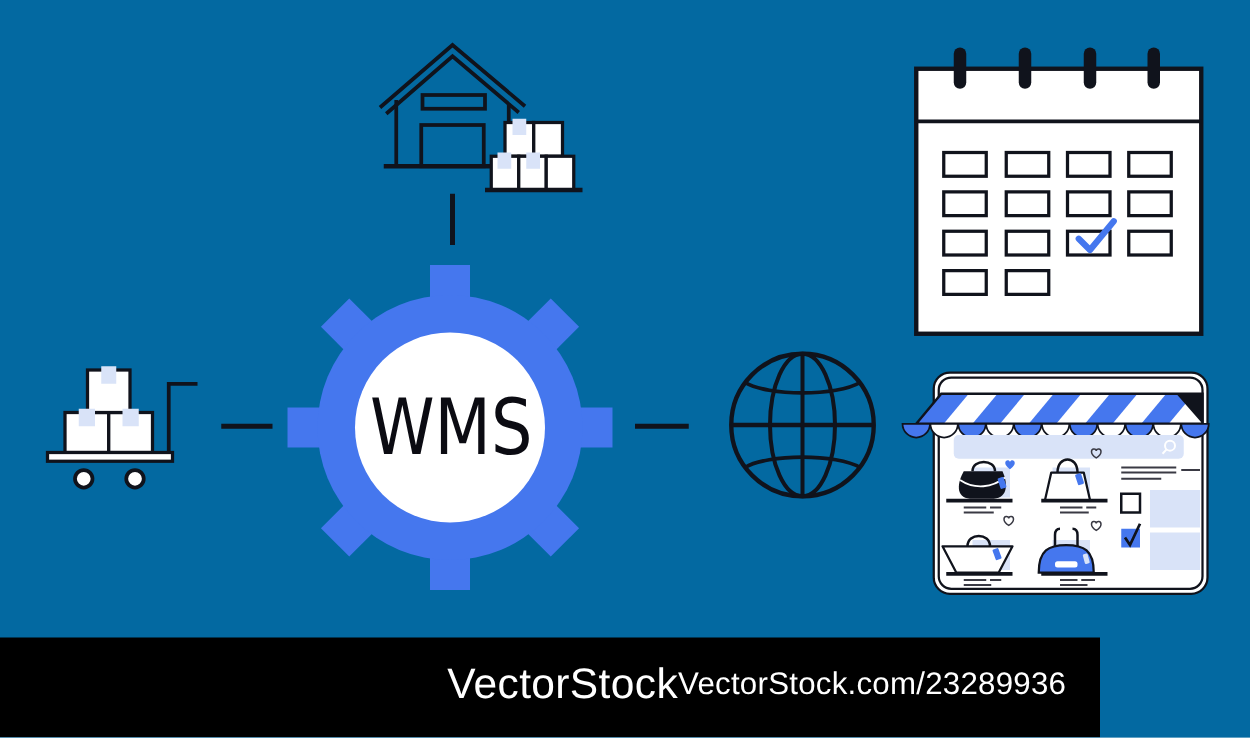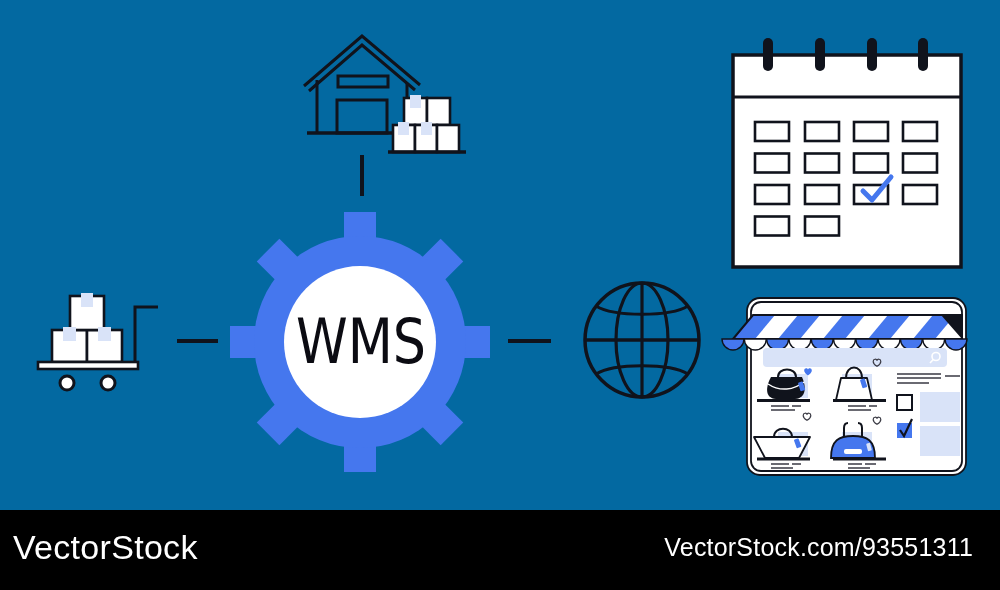--- a/index.html
+++ b/index.html
@@ -20,23 +20,23 @@
   .lnw{stroke:var(--outline-dark);fill:#ffffff}
   .blue{fill:var(--accent-blue)}
   .lb{fill:var(--light-blue)}
   .dark{fill:var(--outline-dark)}
   .whiteln{stroke:#ffffff;fill:none}
   .gray{stroke:var(--detail-gray);fill:none}
   .heart-filled{fill:var(--accent-blue);stroke:none}
   .heart-outline{fill:none;stroke:var(--detail-gray);stroke-width:1.2}
   .wms-text{fill:#0b0b12;font-family:"DejaVu Sans","Liberation Sans",sans-serif;font-weight:500}
 
-  .footer{position:absolute;left:0;top:510px;width:1000px;height:80px;
+  .footer{position:absolute;left:0;top:510px;width:880px;height:80px;
     background:var(--footer-bg);display:flex;align-items:center;
-    justify-content:space-between;padding:0 27px 6px 13px}
+    justify-content:flex-end;padding:0 27px 6px 28px}
   .brand{color:var(--footer-text);font-size:34px;font-weight:500;letter-spacing:.3px}
   .credit{color:var(--footer-text);font-size:25px;font-weight:400;letter-spacing:.2px}
 </style>
 </head>
 <body>
 
 <div class="canvas">
 
   <svg class="art" viewBox="0 0 1000 510">
     <defs>
@@ -238,16 +238,16 @@
         <rect x="920" y="392" width="40" height="30" class="lb"></rect>
         <rect x="897" y="423" width="15" height="15" class="blue"></rect>
         <path d="M900,430 L904,436 L912,419" class="ln" stroke-width="2.2"></path>
         <rect x="920" y="426" width="40" height="30" class="lb"></rect>
       </g>
     </g>
   </svg>
 
   <div class="footer">
     <span class="brand">VectorStock</span>
-    <span class="credit">VectorStock.com/93551311</span>
+    <span class="credit">VectorStock.com/23289936</span>
   </div>
 
 </div>
 
 </body></html>

